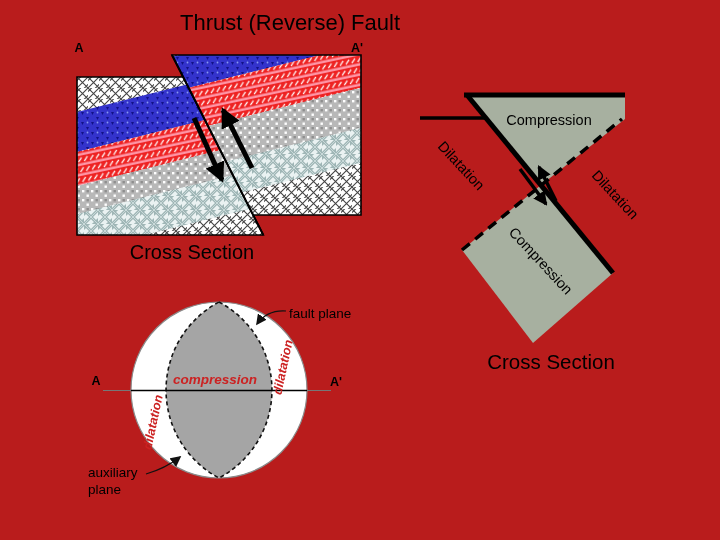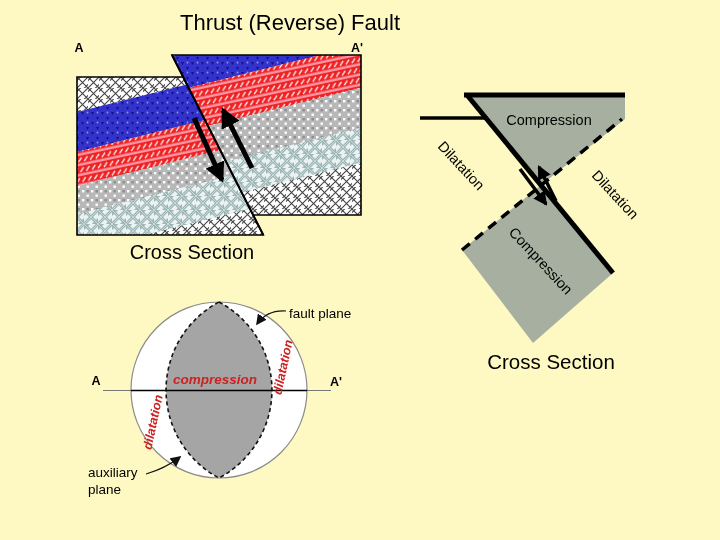--- a/index.html
+++ b/index.html
@@ -1,16 +1,16 @@
 <!DOCTYPE html>
 <html><head>
 <meta charset="utf-8">
 <style>
   html,body{margin:0;padding:0;background:#ffffff;}
-  #canvas{position:relative;width:720px;height:540px;background:#fef9c3;overflow:hidden;
+  #canvas{position:relative;width:720px;height:540px;background:#b91c1c;overflow:hidden;
           font-family:"Liberation Sans", sans-serif;}
   svg{position:absolute;left:0;top:0;}
   text{font-family:"Liberation Sans", sans-serif;}
 </style>
 </head>
 <body>
 
 <div id="canvas">
 <svg width="720" height="540" viewBox="0 0 720 540">
   <defs>

